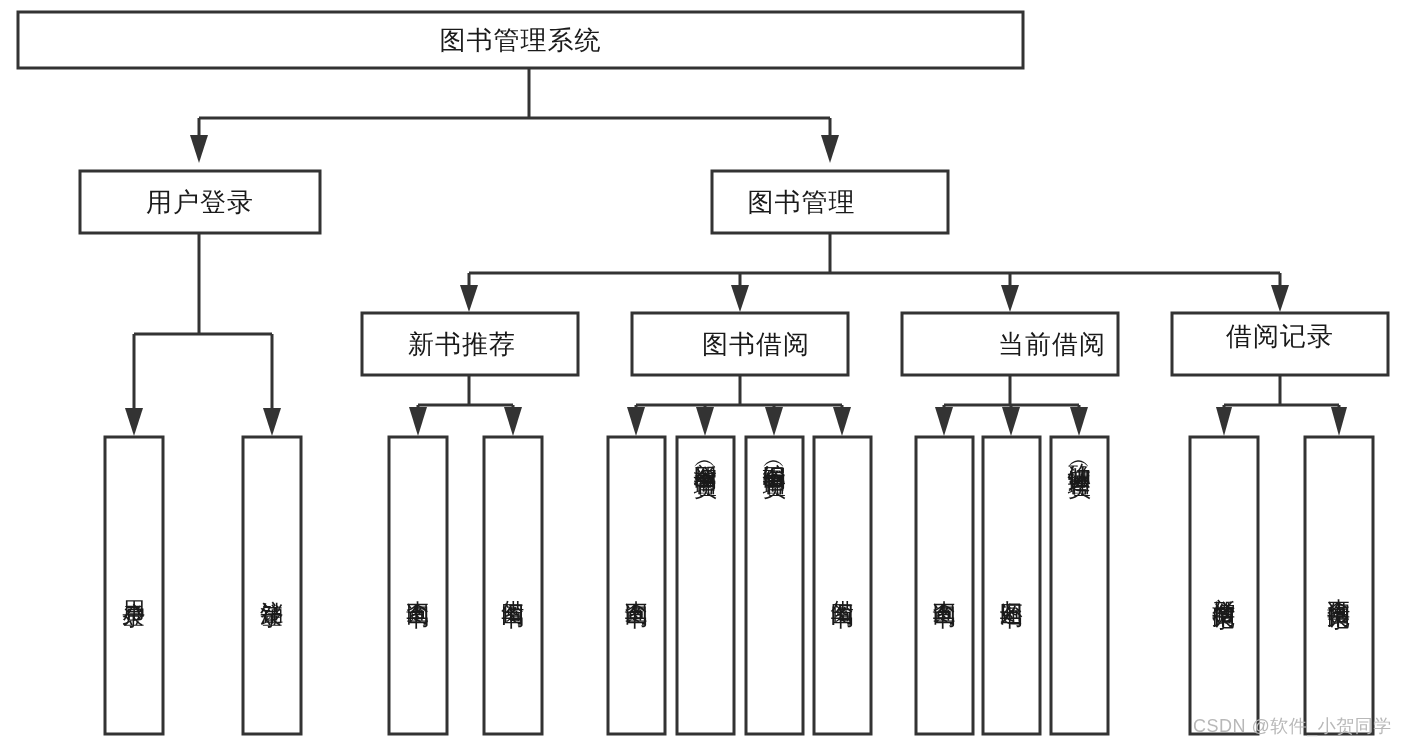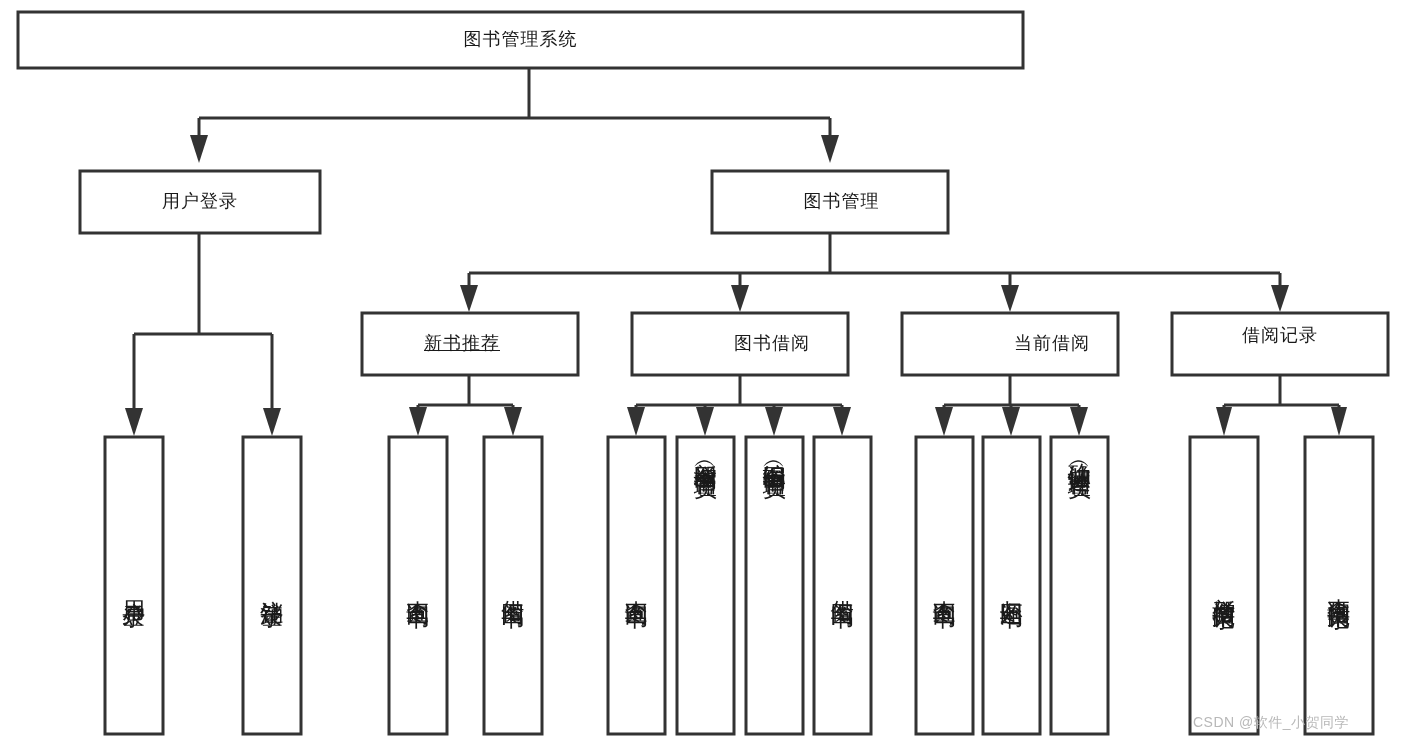--- a/index.html
+++ b/index.html
@@ -46,36 +46,36 @@
     display: flex;
     align-items: center;
     justify-content: center;
     color: #1a1a1a;
     font-family: "Liberation Sans", "DejaVu Sans", sans-serif;
     text-align: center;
     pointer-events: auto;
     box-sizing: border-box;
   }
   .node-label.horizontal {
-    font-size: 18px;
+    font-size: 26px;
     letter-spacing: 1px;
     line-height: 1.1;
   }
   .node-label.vertical {
     writing-mode: vertical-rl;
     text-orientation: upright;
     font-size: 23px;
     letter-spacing: 2px;
     line-height: 1.15;
     white-space: nowrap;
   }
   .watermark {
     position: absolute;
     color: #b8b8b8;
-    font-size: 14px;
+    font-size: 18px;
     font-family: "Liberation Sans", "DejaVu Sans", sans-serif;
     white-space: nowrap;
     letter-spacing: 0.5px;
   }
 </style>
 </head>
 <body>
 
 <div id="diagram-root">
 
@@ -140,24 +140,24 @@
     <rect class="node-box" x="1051" y="437" width="57" height="297"></rect>
 
     <rect class="node-box" x="1190" y="437" width="68" height="297"></rect>
     <rect class="node-box" x="1305" y="437" width="68" height="297"></rect>
 
   </svg>
 
   <div class="node-label horizontal" style="left:18px; top:12px; width:1005px; height:56px;">图书管理系统</div>
 
   <div class="node-label horizontal" style="left:80px; top:171px; width:240px; height:62px;">用户登录</div>
-  <div class="node-label horizontal" style="left:712px; top:171px; width:259px; height:62px;">图书管理</div>
+  <div class="node-label horizontal" style="left:672px; top:171px; width:259px; height:62px;">图书管理</div>
 
-  <div class="node-label horizontal" style="left:362px; top:313px; width:200px; height:62px;text-decoration:underline;">新书推荐</div>
-  <div class="node-label horizontal" style="left:664px; top:313px; width:216px; height:62px;text-align:center;">图书借阅</div>
+  <div class="node-label horizontal" style="left:362px; top:313px; width:200px; height:62px;">新书推荐</div>
+  <div class="node-label horizontal" style="left:648px; top:313px; width:216px; height:62px;text-align:center;">图书借阅</div>
   <div class="node-label horizontal" style="left:944px; top:313px; width:216px; height:62px;">当前借阅</div>
   <div class="node-label horizontal" style="left:1172px; top:313px; width:216px; height:46px;">借阅记录</div>
 
   <div class="node-label vertical" style="left:105px; top:437px; width:58px; height:297px;">用户登录</div>
   <div class="node-label vertical" style="left:243px; top:437px; width:58px; height:297px;">注销登录</div>
 
   <div class="node-label vertical" style="left:389px; top:437px; width:58px; height:297px;">查询图书</div>
   <div class="node-label vertical" style="left:484px; top:437px; width:58px; height:297px;">借阅图书</div>
 
   <div class="node-label vertical" style="left:608px; top:437px; width:57px; height:297px;">查询图书</div>

